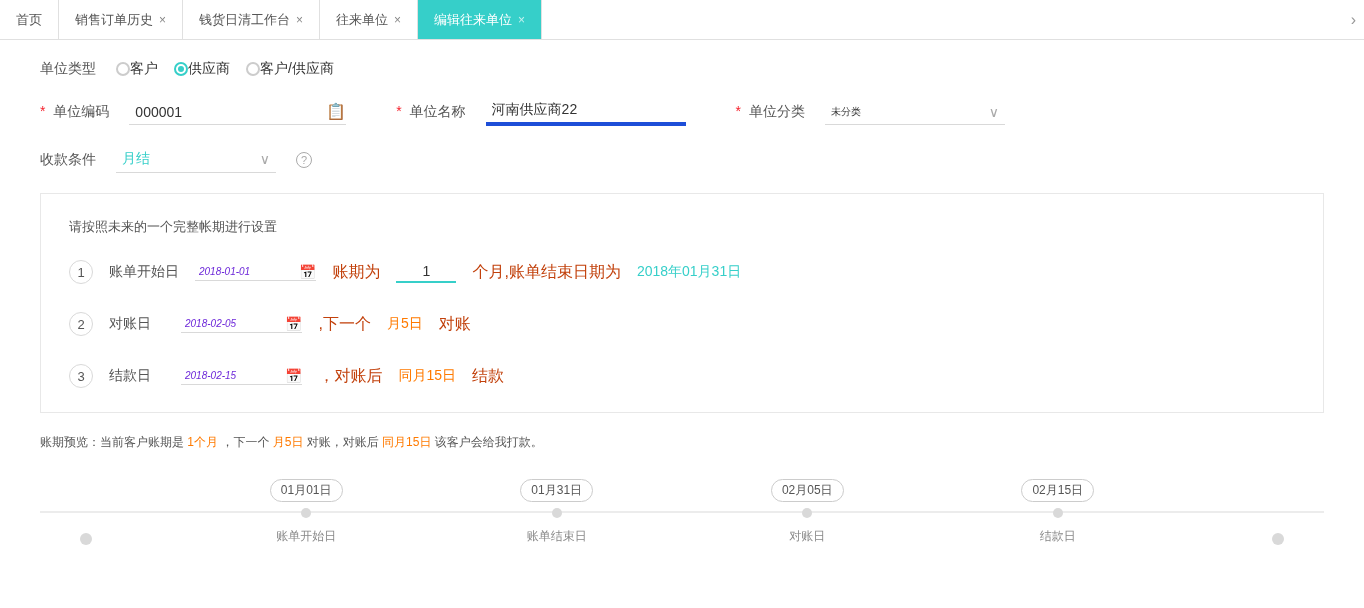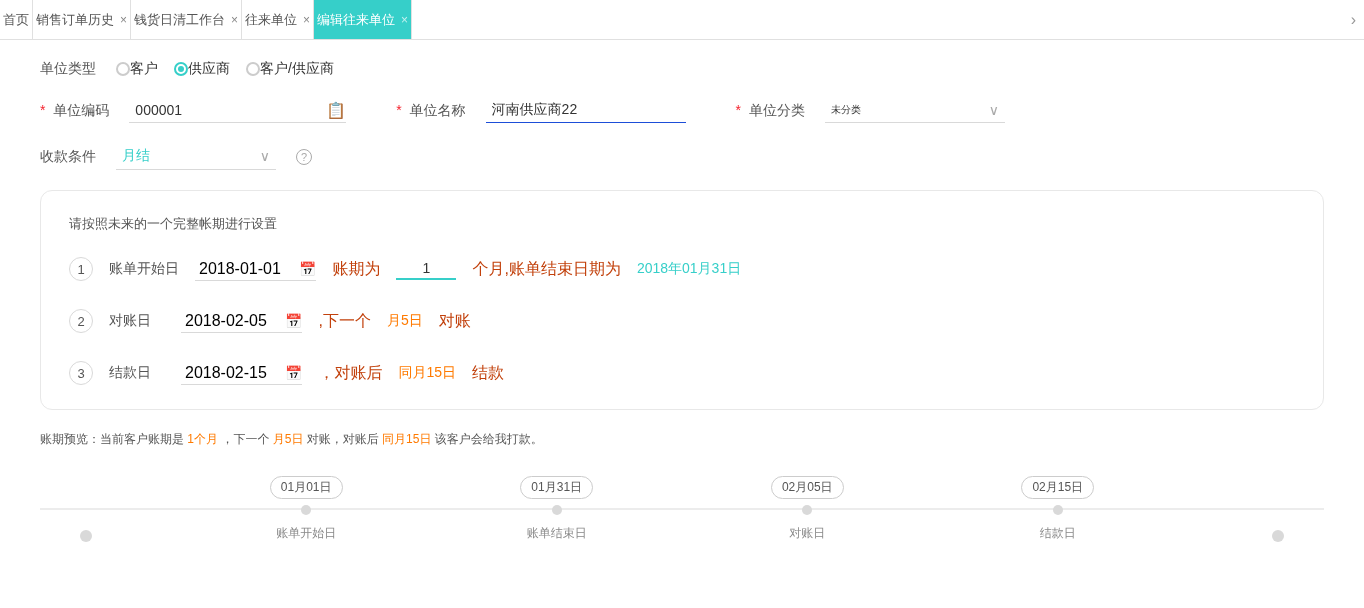--- a/index.html
+++ b/index.html
@@ -9,21 +9,21 @@
     .tabs-bar {
       display: flex;
       align-items: stretch;
       background: #fff;
       border-bottom: 1px solid #e0e0e0;
       height: 40px;
     }
     .tab-item {
       display: flex;
       align-items: center;
-      padding: 0 3px;
+      padding: 0 16px;
       cursor: pointer;
       color: #555;
       font-size: 13px;
       border-right: 1px solid #e0e0e0;
       white-space: nowrap;
       gap: 6px;
     }
     .tab-item.active {
       background: #36cfc9;
       color: #fff;
@@ -91,21 +91,21 @@
       content: '';
       width: 6px;
       height: 6px;
       border-radius: 50%;
       background: #36cfc9;
     }
 
     
     .input-field {
       border: none;
-      border-bottom: 1px solid #1d4ed8;
+      border-bottom: 4px solid #1d4ed8;
       outline: none;
       padding: 4px 6px;
       font-size: 14px;
       color: #333;
       background: transparent;
       min-width: 140px;
     }
     .input-with-icon {
       display: flex;
       align-items: center;
@@ -174,21 +174,21 @@
       font-size: 11px;
       display: inline-flex;
       align-items: center;
       justify-content: center;
       cursor: pointer;
     }
 
     
     .section-box {
       border: 1px solid #e8e8e8;
-      border-radius: 12px;
+      border-radius: 0;
       padding: 24px 28px;
       margin-bottom: 20px;
     }
     .section-title {
       font-size: 13px;
       color: #555;
       margin-bottom: 24px;
     }
 
     
@@ -217,25 +217,26 @@
     }
     .date-input-wrap {
       display: flex;
       align-items: center;
       border-bottom: 1px solid #d9d9d9;
       gap: 4px;
     }
     .date-input {
       border: none;
       outline: none;
-      font-size: 16px;
-      color: #000000;
+      font-size: 10px;
+      color: #6d28d9;
       background: transparent;
       width: 100px;
       padding: 2px 4px;
+      font-style: italic;
     }
     .period-text {
       color: #c2410c;
       font-size: 16px;
     }
     .highlight-blue {
       color: #36cfc9;
       font-weight: 500;
     }
     .highlight-orange {

